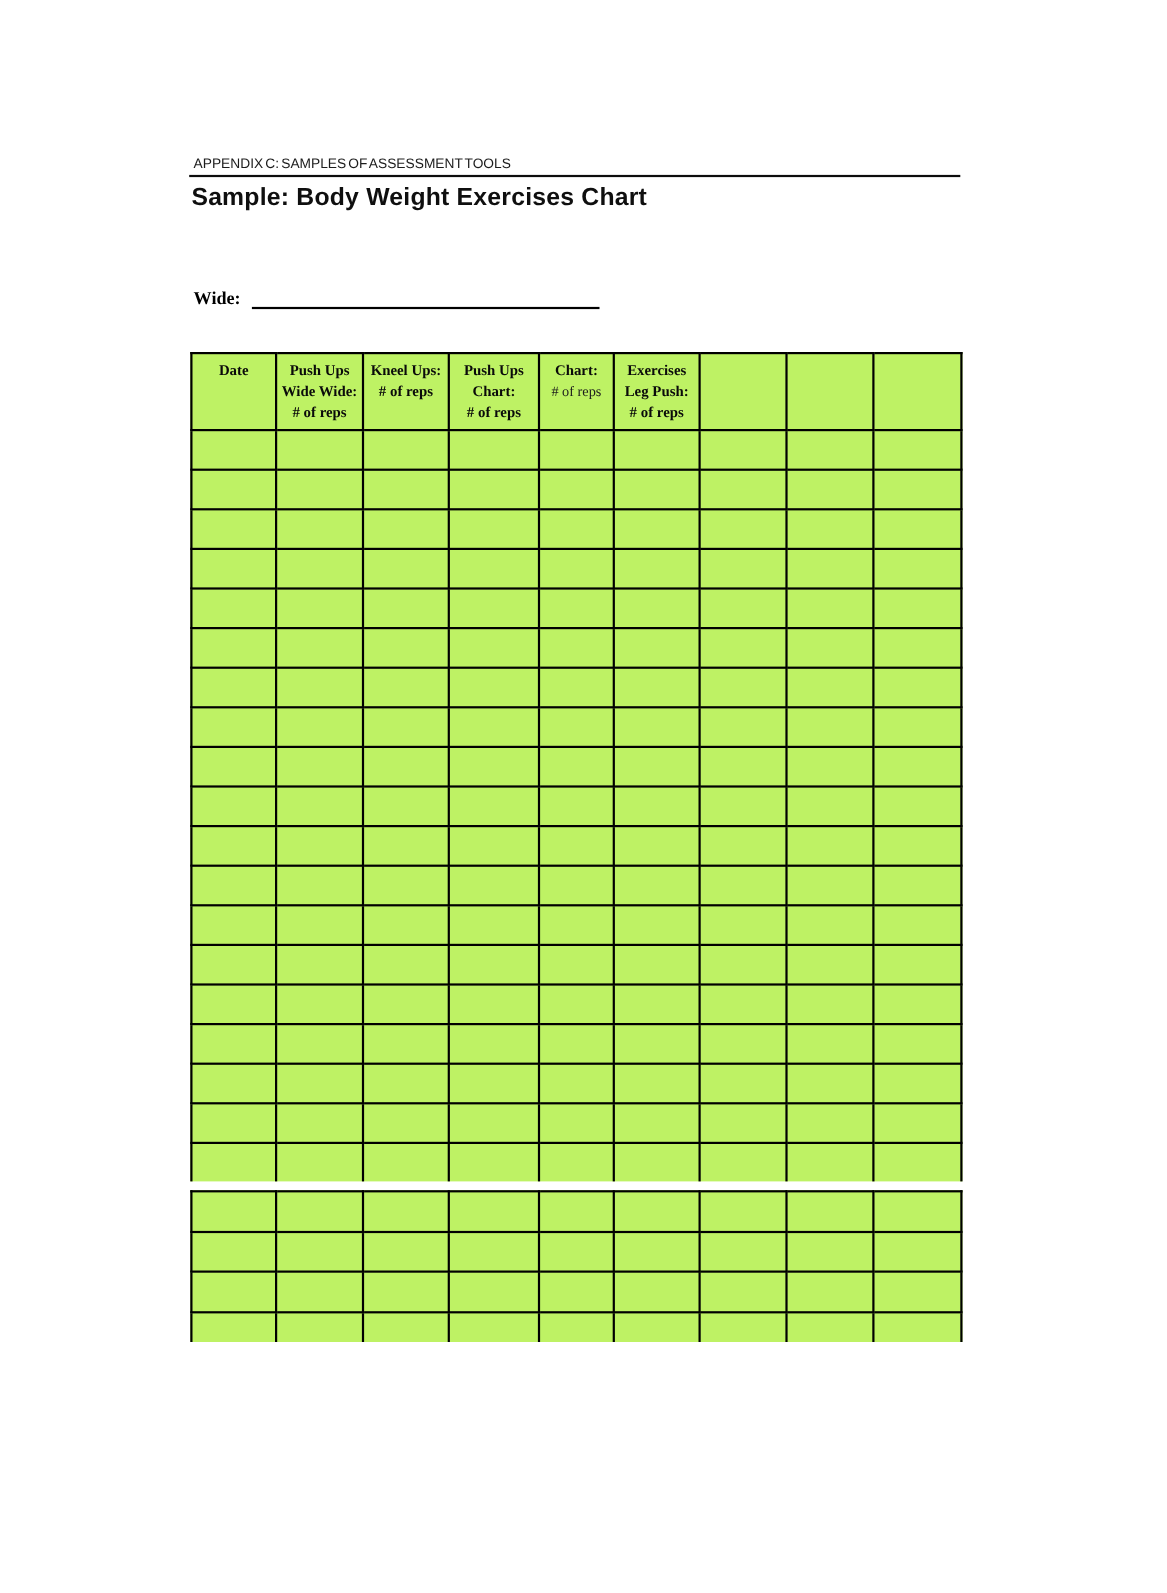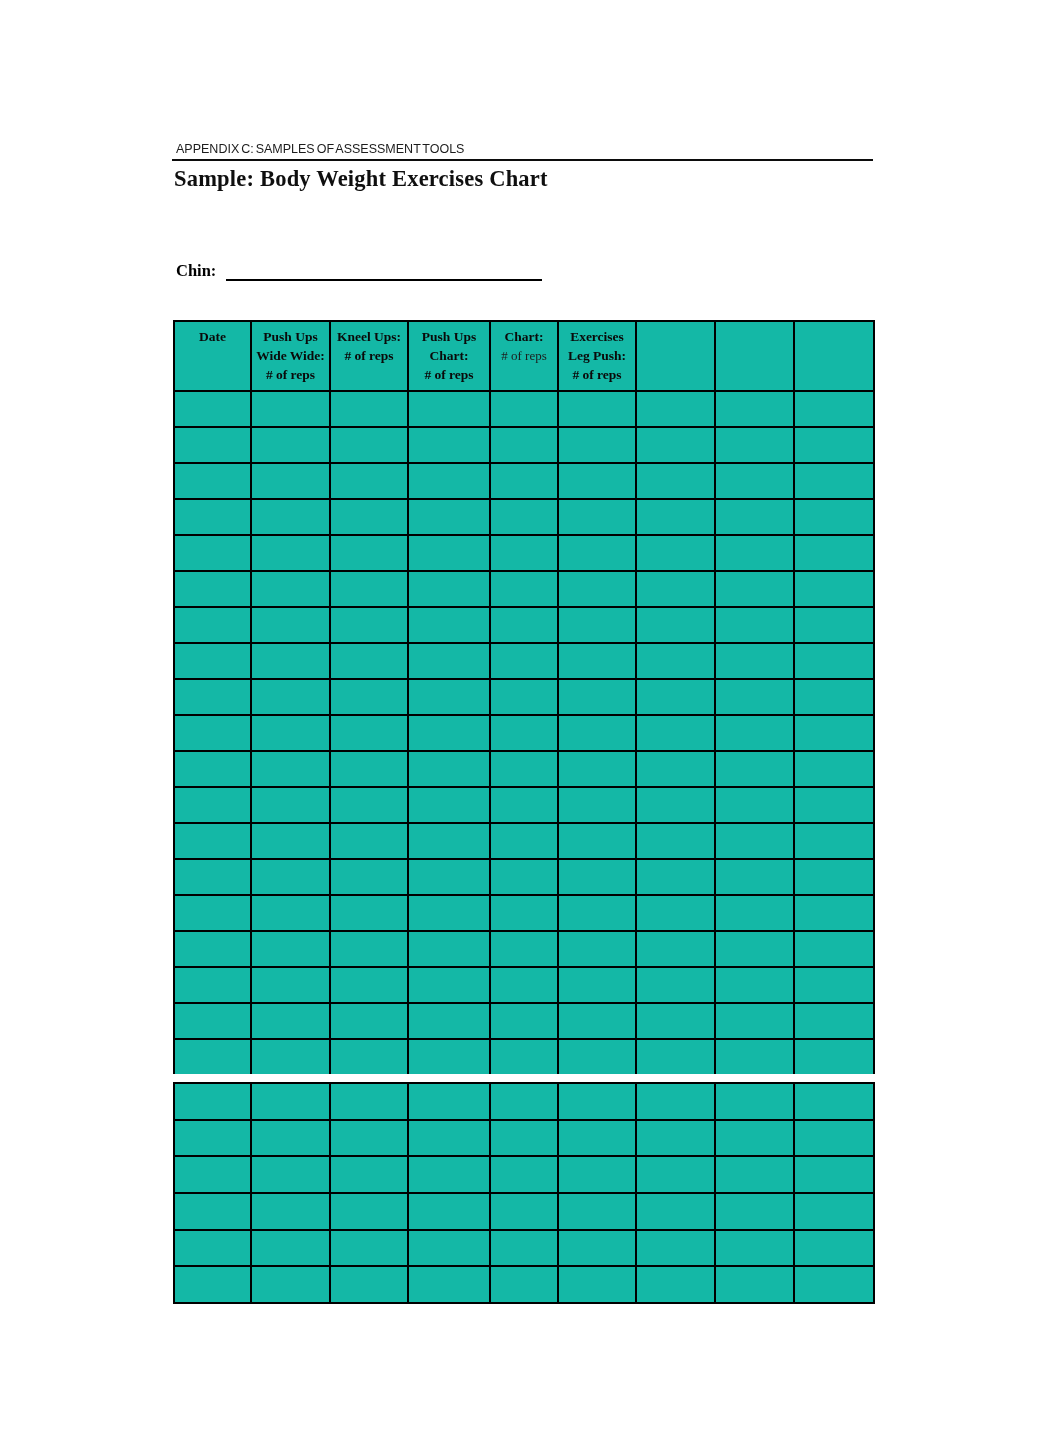--- a/index.html
+++ b/index.html
@@ -1,46 +1,46 @@
 <!DOCTYPE html>
 <html><head>
 <meta charset="utf-8">
 <style>
   html,body{margin:0;padding:0;background:#ffffff;}
   .page{
-    position:relative;width:1061px;height:1448px;background:#ffffff;
+    position:relative;width:1061px;height:1220px;background:#ffffff;
     overflow:hidden;font-family:"Liberation Serif", serif;color:#000;
   }
   .appendix-heading{
     position:absolute;left:176px;top:142px;
     font-family:"Liberation Sans", sans-serif;font-size:12.5px;font-weight:400;
     color:#1c1c1c;letter-spacing:0;word-spacing:-1.5px;white-space:nowrap;
   }
   .heading-rule{
     position:absolute;left:172px;top:159px;width:701px;height:2px;background:#0c0c0c;
   }
   .page-title{
     position:absolute;left:174px;top:166px;margin:0;
-    font-family:Liberation Serif, serif;font-size:22.5px;font-weight:700;
+    font-family:Liberation Sans, sans-serif;font-size:22.5px;font-weight:700;
     color:#0f0f0f;letter-spacing:.2px;white-space:nowrap;
   }
   .name-row{
     position:absolute;left:176px;top:260px;display:flex;align-items:flex-end;
   }
   .name-label{
     font-family:"Liberation Serif", serif;font-size:16.5px;font-weight:700;color:#000;
     line-height:20px;
   }
   .name-line{
     display:inline-block;width:316px;height:19px;margin-left:10px;
     border-bottom:2px solid #000;
   }
   table.grid{
     position:absolute;left:173px;border-collapse:collapse;table-layout:fixed;
-    background:#14b8a6;
+    background:#bef264;
   }
   .grid-top{top:320px;}
   .grid-bottom{top:1082px;}
   .grid th,.grid td{border:2px solid #000;padding:0;}
   .grid thead th{
     height:63px;vertical-align:top;padding-top:5px;
     font-family:"Liberation Serif", serif;font-size:13.5px;font-weight:700;
     line-height:19px;text-align:center;color:#0a0a0a;
   }
   
@@ -56,21 +56,21 @@
 
 <div class="page">
 
   <div class="appendix-heading">APPENDIX C: SAMPLES OF ASSESSMENT TOOLS</div>
 
   <div class="heading-rule"></div>
 
   <h1 class="page-title">Sample: Body Weight Exercises Chart</h1>
 
   <div class="name-row">
-    <span class="name-label">Chin:</span>
+    <span class="name-label">Wide:</span>
     <span class="name-line"></span>
   </div>
 
   <table class="grid grid-top">
     <colgroup>
       <col style="width:77px">
         <col style="width:79px">
         <col style="width:78px">
       <col style="width:82px">
         <col style="width:68px">

